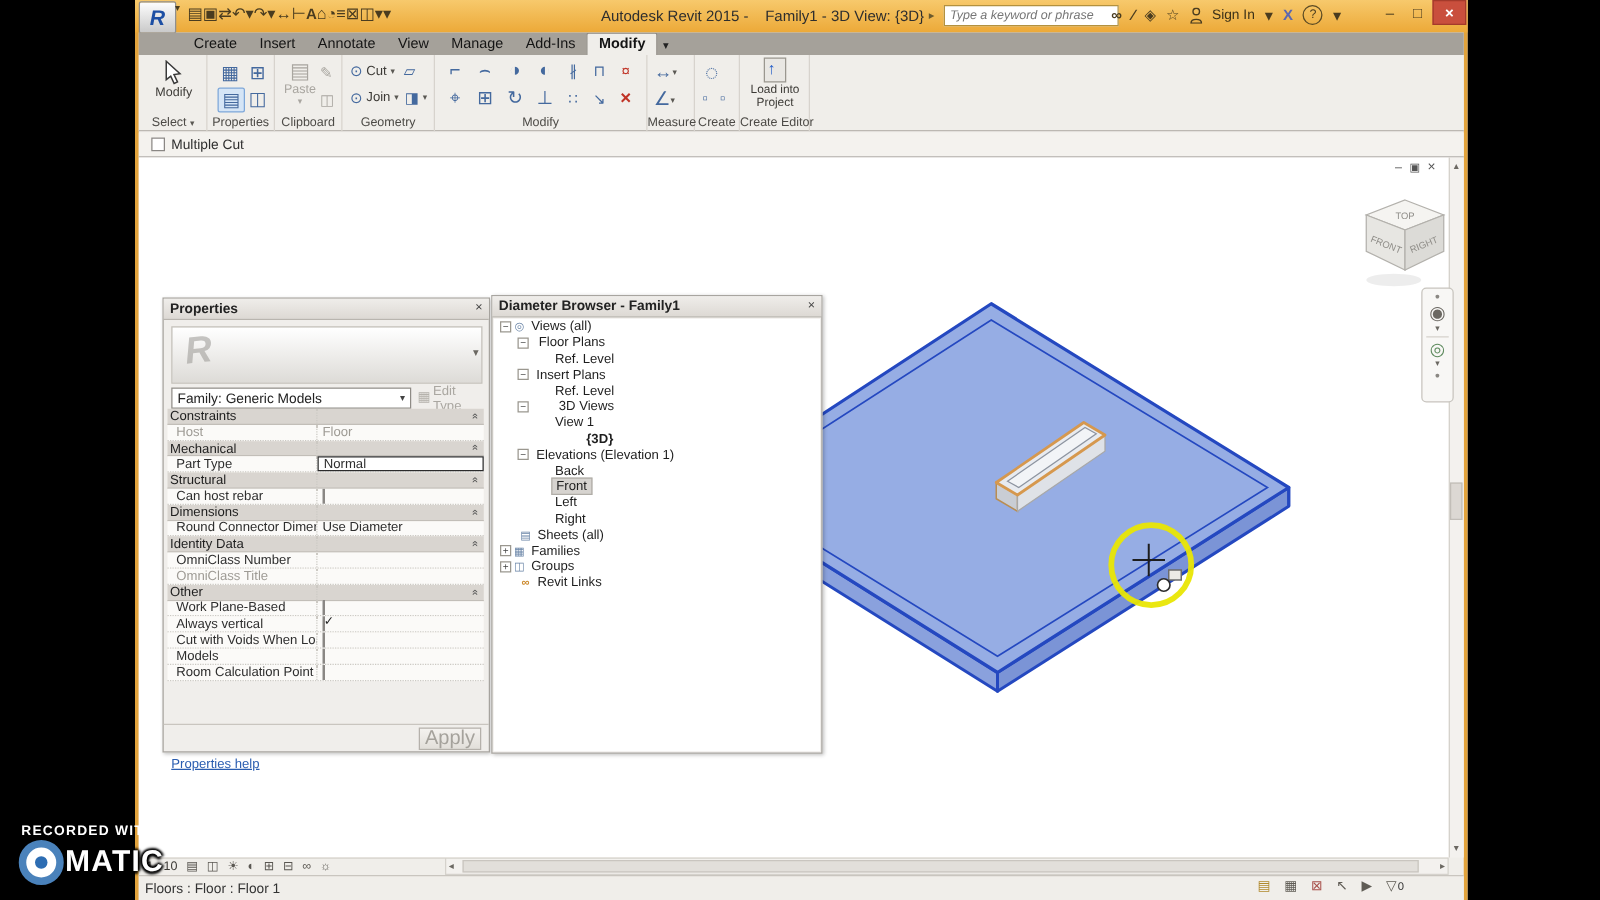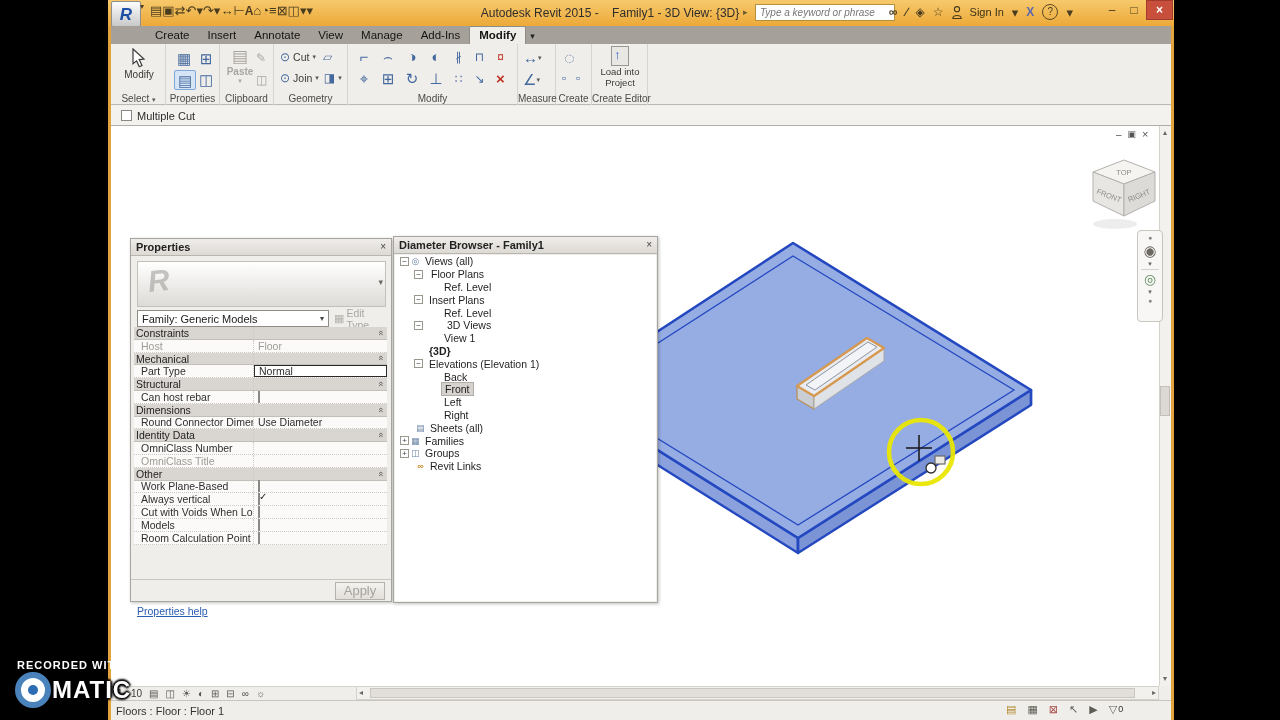--- a/index.html
+++ b/index.html
@@ -105,21 +105,21 @@
   .prow .val{padding-left:4px;color:#2e2e2e;flex:1;overflow:hidden;white-space:nowrap;}
   .prow .dim{color:#9e9b95;}
   .prow .editing{background:#fff;border:1.5px solid #2b2b2b;height:12px;display:flex;
     align-items:center;box-sizing:border-box;}
   .chv{margin-left:auto;margin-right:4px;font-size:9px;color:#555;display:inline-block;
     transform:rotate(90deg);}
   .pfoot{position:absolute;left:0;bottom:0;width:100%;height:22px;border-top:1px solid #c9c5bf;
     display:flex;align-items:center;padding:0 6px;box-sizing:border-box;}
   .helplink{font-size:10.5px;color:#2a5db0;text-decoration:underline;flex:1;margin-top:40px;}
   .applybtn{width:48px;height:16px;background:linear-gradient(#f4f2ef,#e2dfda);
-    border:1px solid #b5b1ab;font-size:13px;color:#a5a29c;display:flex;align-items:center;
+    border:1px solid #b5b1ab;font-size:16px;color:#a5a29c;display:flex;align-items:center;
     justify-content:center;}
   
   .tree{position:absolute;left:1px;top:18px;right:1px;bottom:1px;background:#fff;}
   .trow{display:flex;align-items:center;height:12.8px;font-size:10.5px;color:#1e1e1e;}
   .exp{width:9px;height:9px;border:1px solid #9a978f;background:#fff;font-size:8px;line-height:7px;
     text-align:center;color:#444;box-sizing:border-box;flex:none;}
   .ticon{font-size:9px;color:#6b86a8;width:13px;text-align:center;flex:none;}
   .tlbl{padding:0 3px;white-space:nowrap;}
   .tlbl.bold{font-weight:bold;}
   .tlbl.selected{background:#d6d3cf;border:1px solid #b0ada7;}
@@ -216,21 +216,21 @@
     <span class="abs ic ribico" style="left:8px;top:5px;width:20px;height:18px;">▦</span>
     <span class="abs ic ribico" style="left:30px;top:5px;width:20px;height:18px;">⊞</span>
     <span class="abs ic ribico selbox" style="left:8px;top:26px;width:20px;height:18px;">▤</span>
     <span class="abs ic ribico" style="left:30px;top:26px;width:20px;height:18px;">◫</span>
     <div class="plabel">Properties</div>
   </div>
 
   <div class="panel" style="left:109px;width:54px;">
     <div class="bigbtn" style="left:5px;top:4px;width:30px;">
       <span class="ic ribico gray" style="font-size:17px;">▤</span>
-      <span class="blabel" style="color:#a9a6a0;font-weight:bold;">Paste</span>
+      <span class="blabel" style="color:#a9a6a0;">Paste</span>
       <span class="rcar" style="color:#a9a6a0;">▾</span>
     </div>
     <span class="abs ic ribico sm gray" style="left:36px;top:8px;">✎</span>
     <span class="abs ic ribico sm gray" style="left:36px;top:30px;">◫</span>
     <div class="plabel">Clipboard</div>
   </div>
 
   <div class="panel" style="left:163px;width:74px;">
     <div class="abs" style="left:6px;top:7px;display:flex;align-items:center;gap:3px;">
       <span class="ic ribico sm">⊙</span>
@@ -482,21 +482,21 @@
     <div class="trow" style="padding-left:46px;">
         <span class="tlbl">Ref. Level</span>
       </div>
     <div class="trow" style="padding-left:19px;">
         <span class="exp">−</span>
         <span class="tlbl" style="margin-left:21px;">3D Views</span>
       </div>
     <div class="trow" style="padding-left:46px;">
         <span class="tlbl">View 1</span>
       </div>
-    <div class="trow" style="padding-left:31px;">
+    <div class="trow" style="padding-left:71px;">
         <span class="tlbl bold">{3D}</span>
       </div>
     <div class="trow" style="padding-left:19px;">
         <span class="exp">−</span>
         <span class="tlbl" style="margin-left:3px;">Elevations (Elevation 1)</span>
       </div>
     <div class="trow" style="padding-left:46px;">
         <span class="tlbl">Back</span>
       </div>
     <div class="trow" style="padding-left:46px;">

